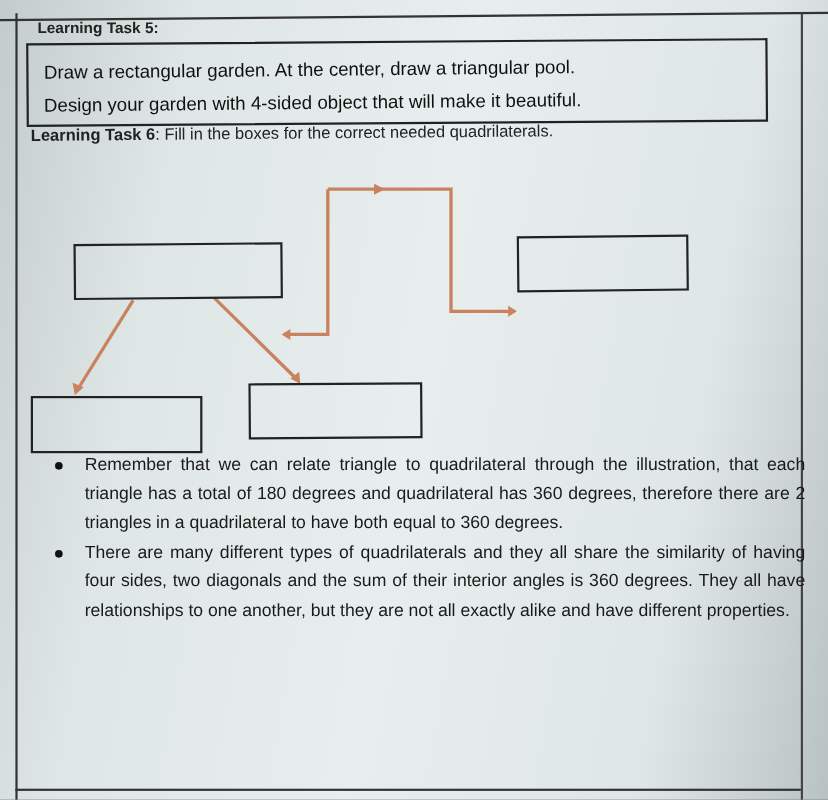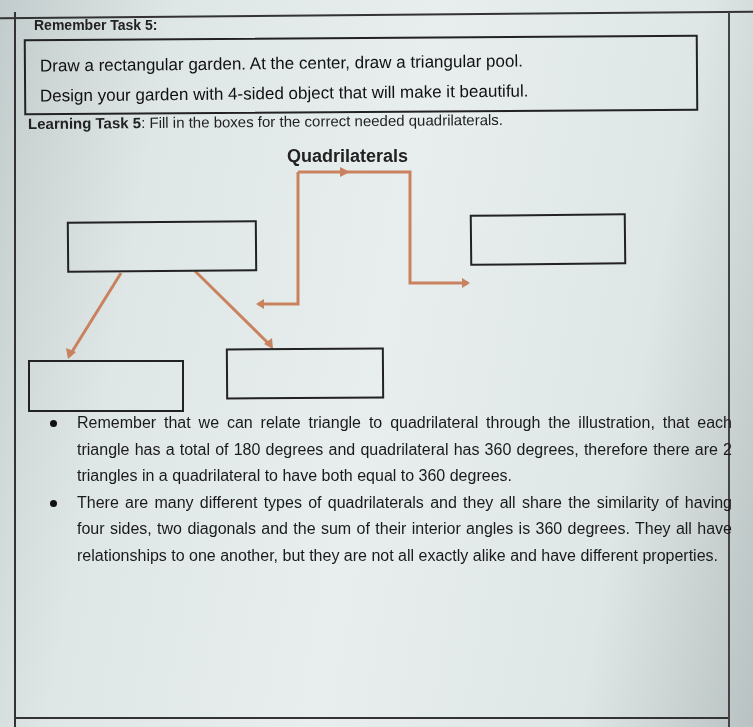--- a/index.html
+++ b/index.html
@@ -21,30 +21,29 @@
   .dot{position:absolute;left:8px;top:10px;width:7px;height:7px;border-radius:50%;background:#111;}
   .bottomline{position:absolute;left:14px;top:717px;width:714px;border-top:2px solid #333;}
 </style>
 </head>
 <body>
 
 <div class="page">
   <div class="topline"></div>
   <div class="frame"></div>
 
-  <div class="task5-title">Remember Task 5:</div>
+  <div class="task5-title">Learning Task 5:</div>
   <div class="task5-box"></div>
   <div class="task5-line" style="top:54px;">Draw a rectangular garden. At the center, draw a triangular pool.</div>
   <div class="task5-line" style="top:84px;">Design your garden with 4-sided object that will make it beautiful.</div>
 
   <div class="task6">
-    <b>Learning Task 5</b><span>: Fill in the boxes for the correct needed quadrilaterals.</span>
+    <b>Learning Task 6</b><span>: Fill in the boxes for the correct needed quadrilaterals.</span>
   </div>
 
-  <div class="diagram-title">Quadrilaterals</div>
 
   <svg class="arrows" width="753" height="420">
     <g stroke="#c9825f" stroke-width="3" fill="none">
       <polyline points="298,172 298,304 258,304"></polyline>
       <polyline points="298,172 410,172 410,283 468,283"></polyline>
       <line x1="121" y1="273" x2="70" y2="355"></line>
       <line x1="195" y1="271" x2="270" y2="345"></line>
     </g>
     <g fill="#c9825f">
       <polygon points="256,304 264,299 264,309"></polygon>

